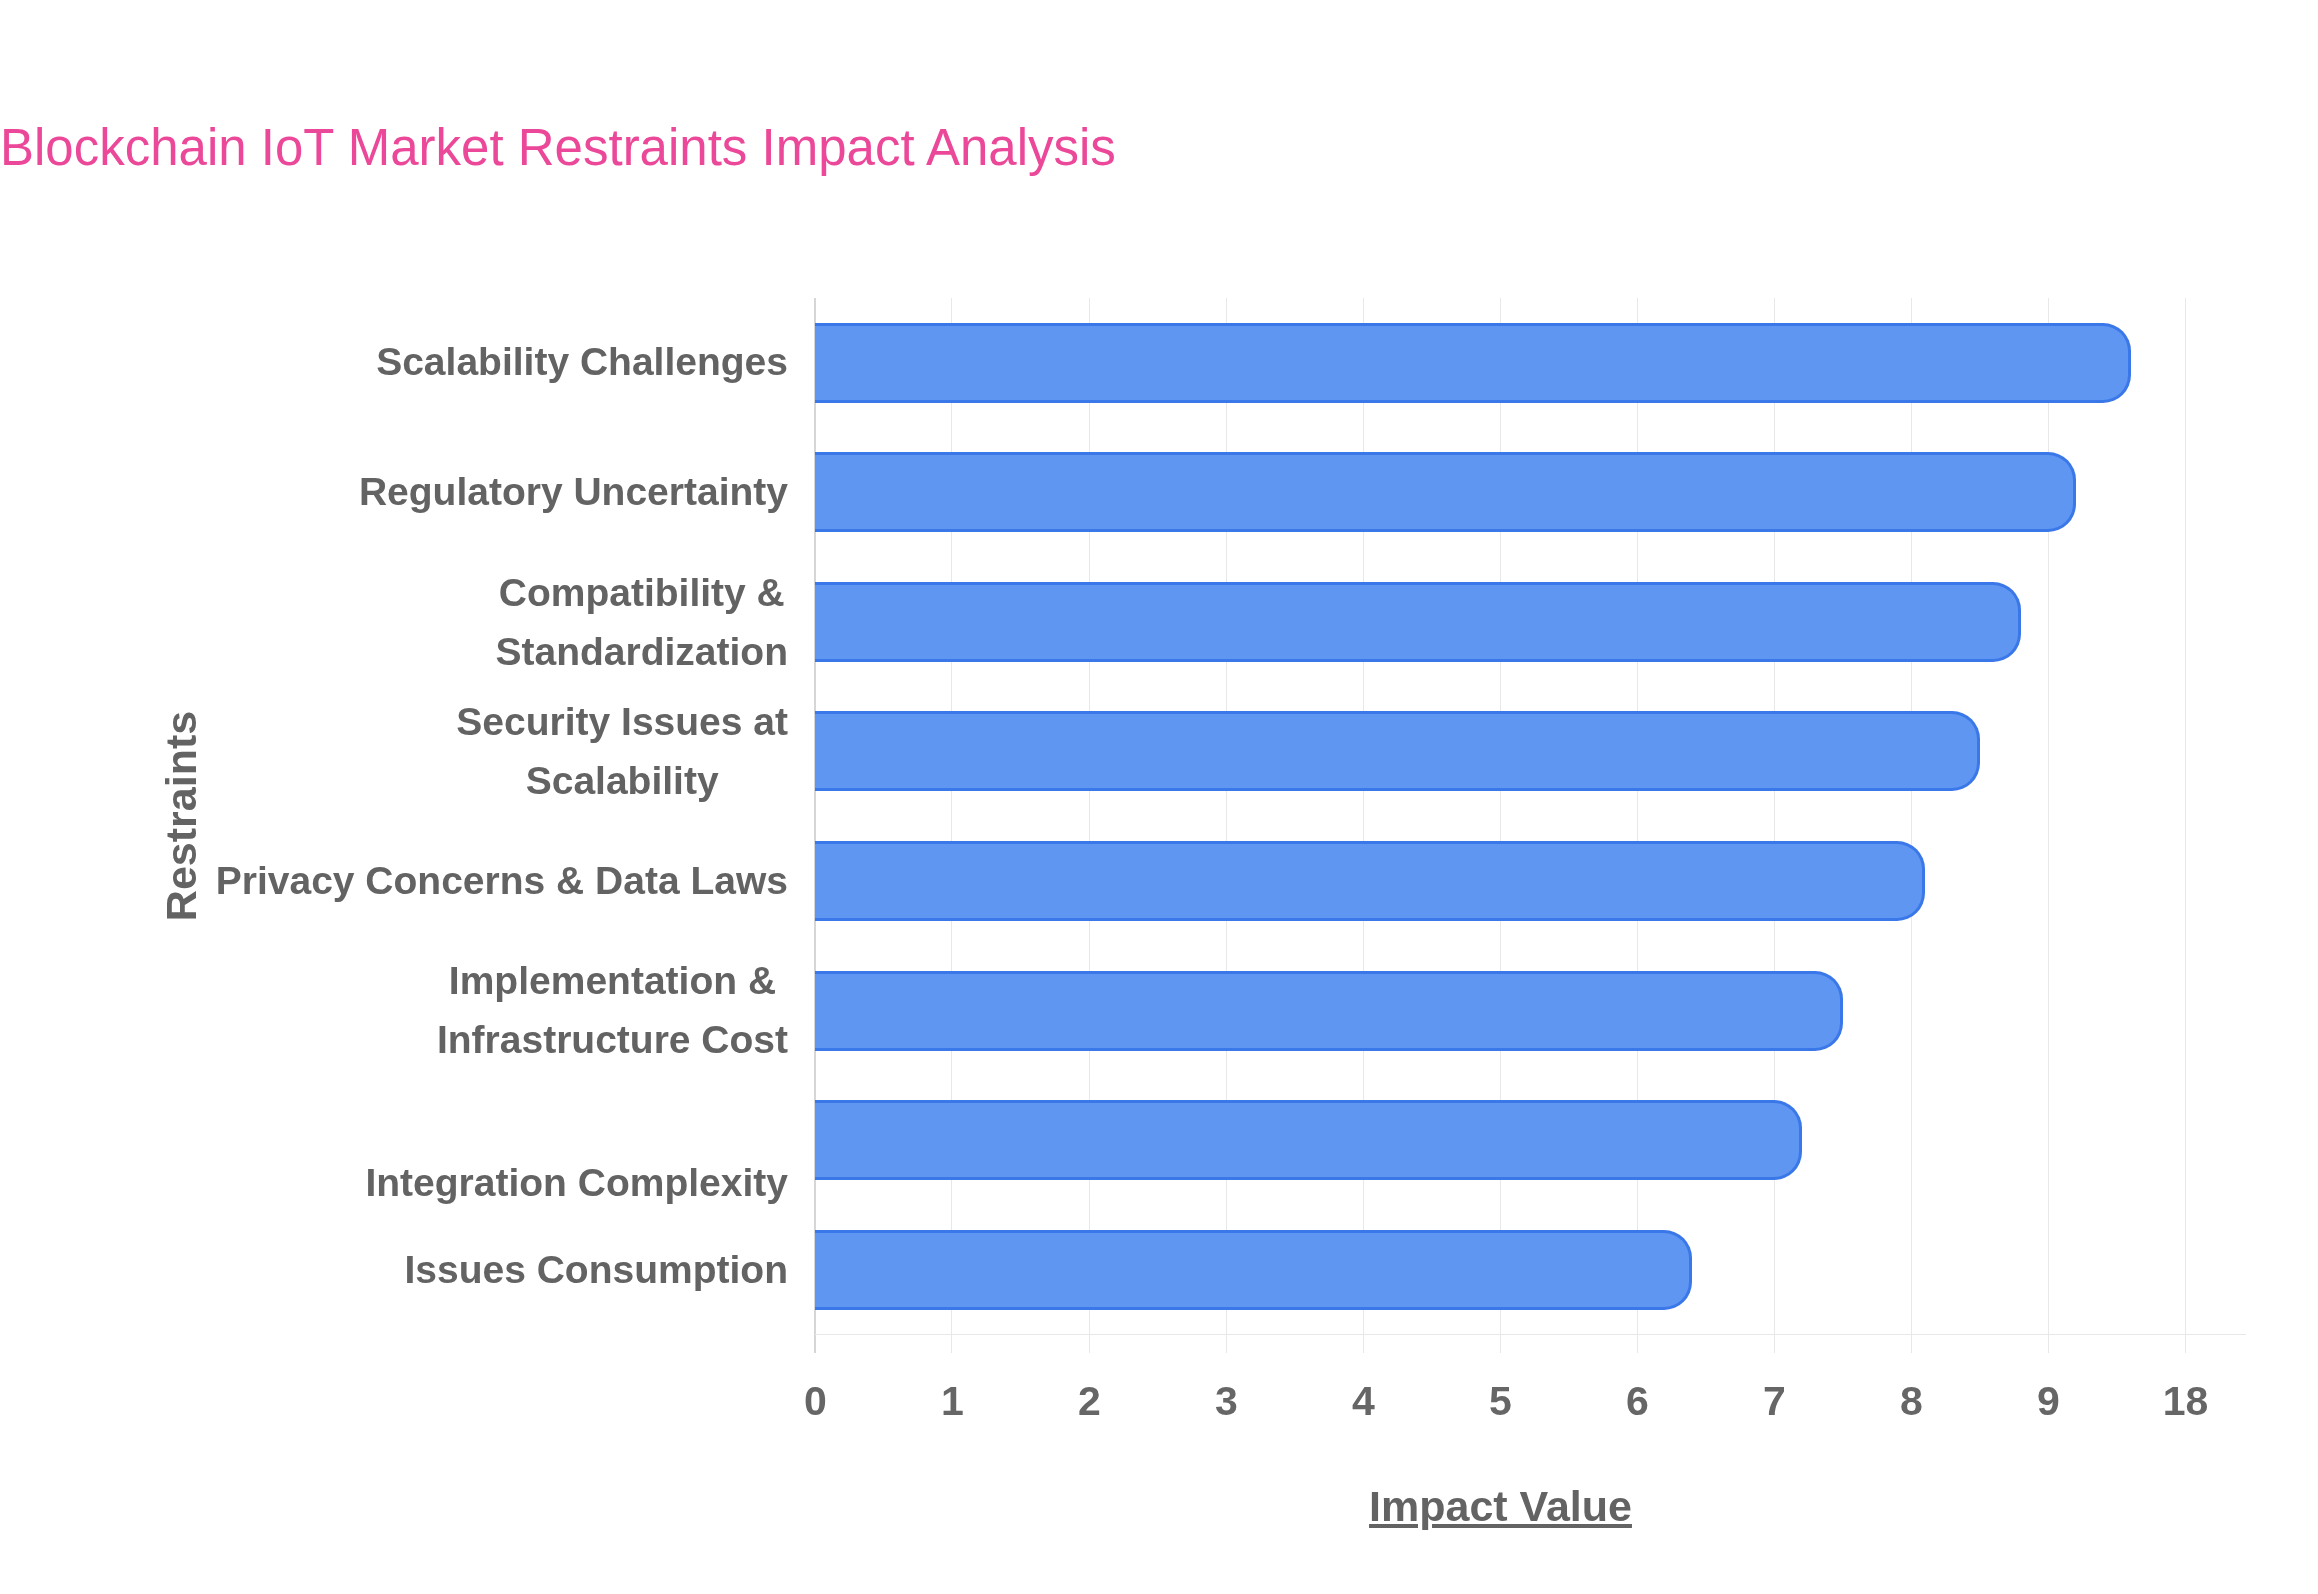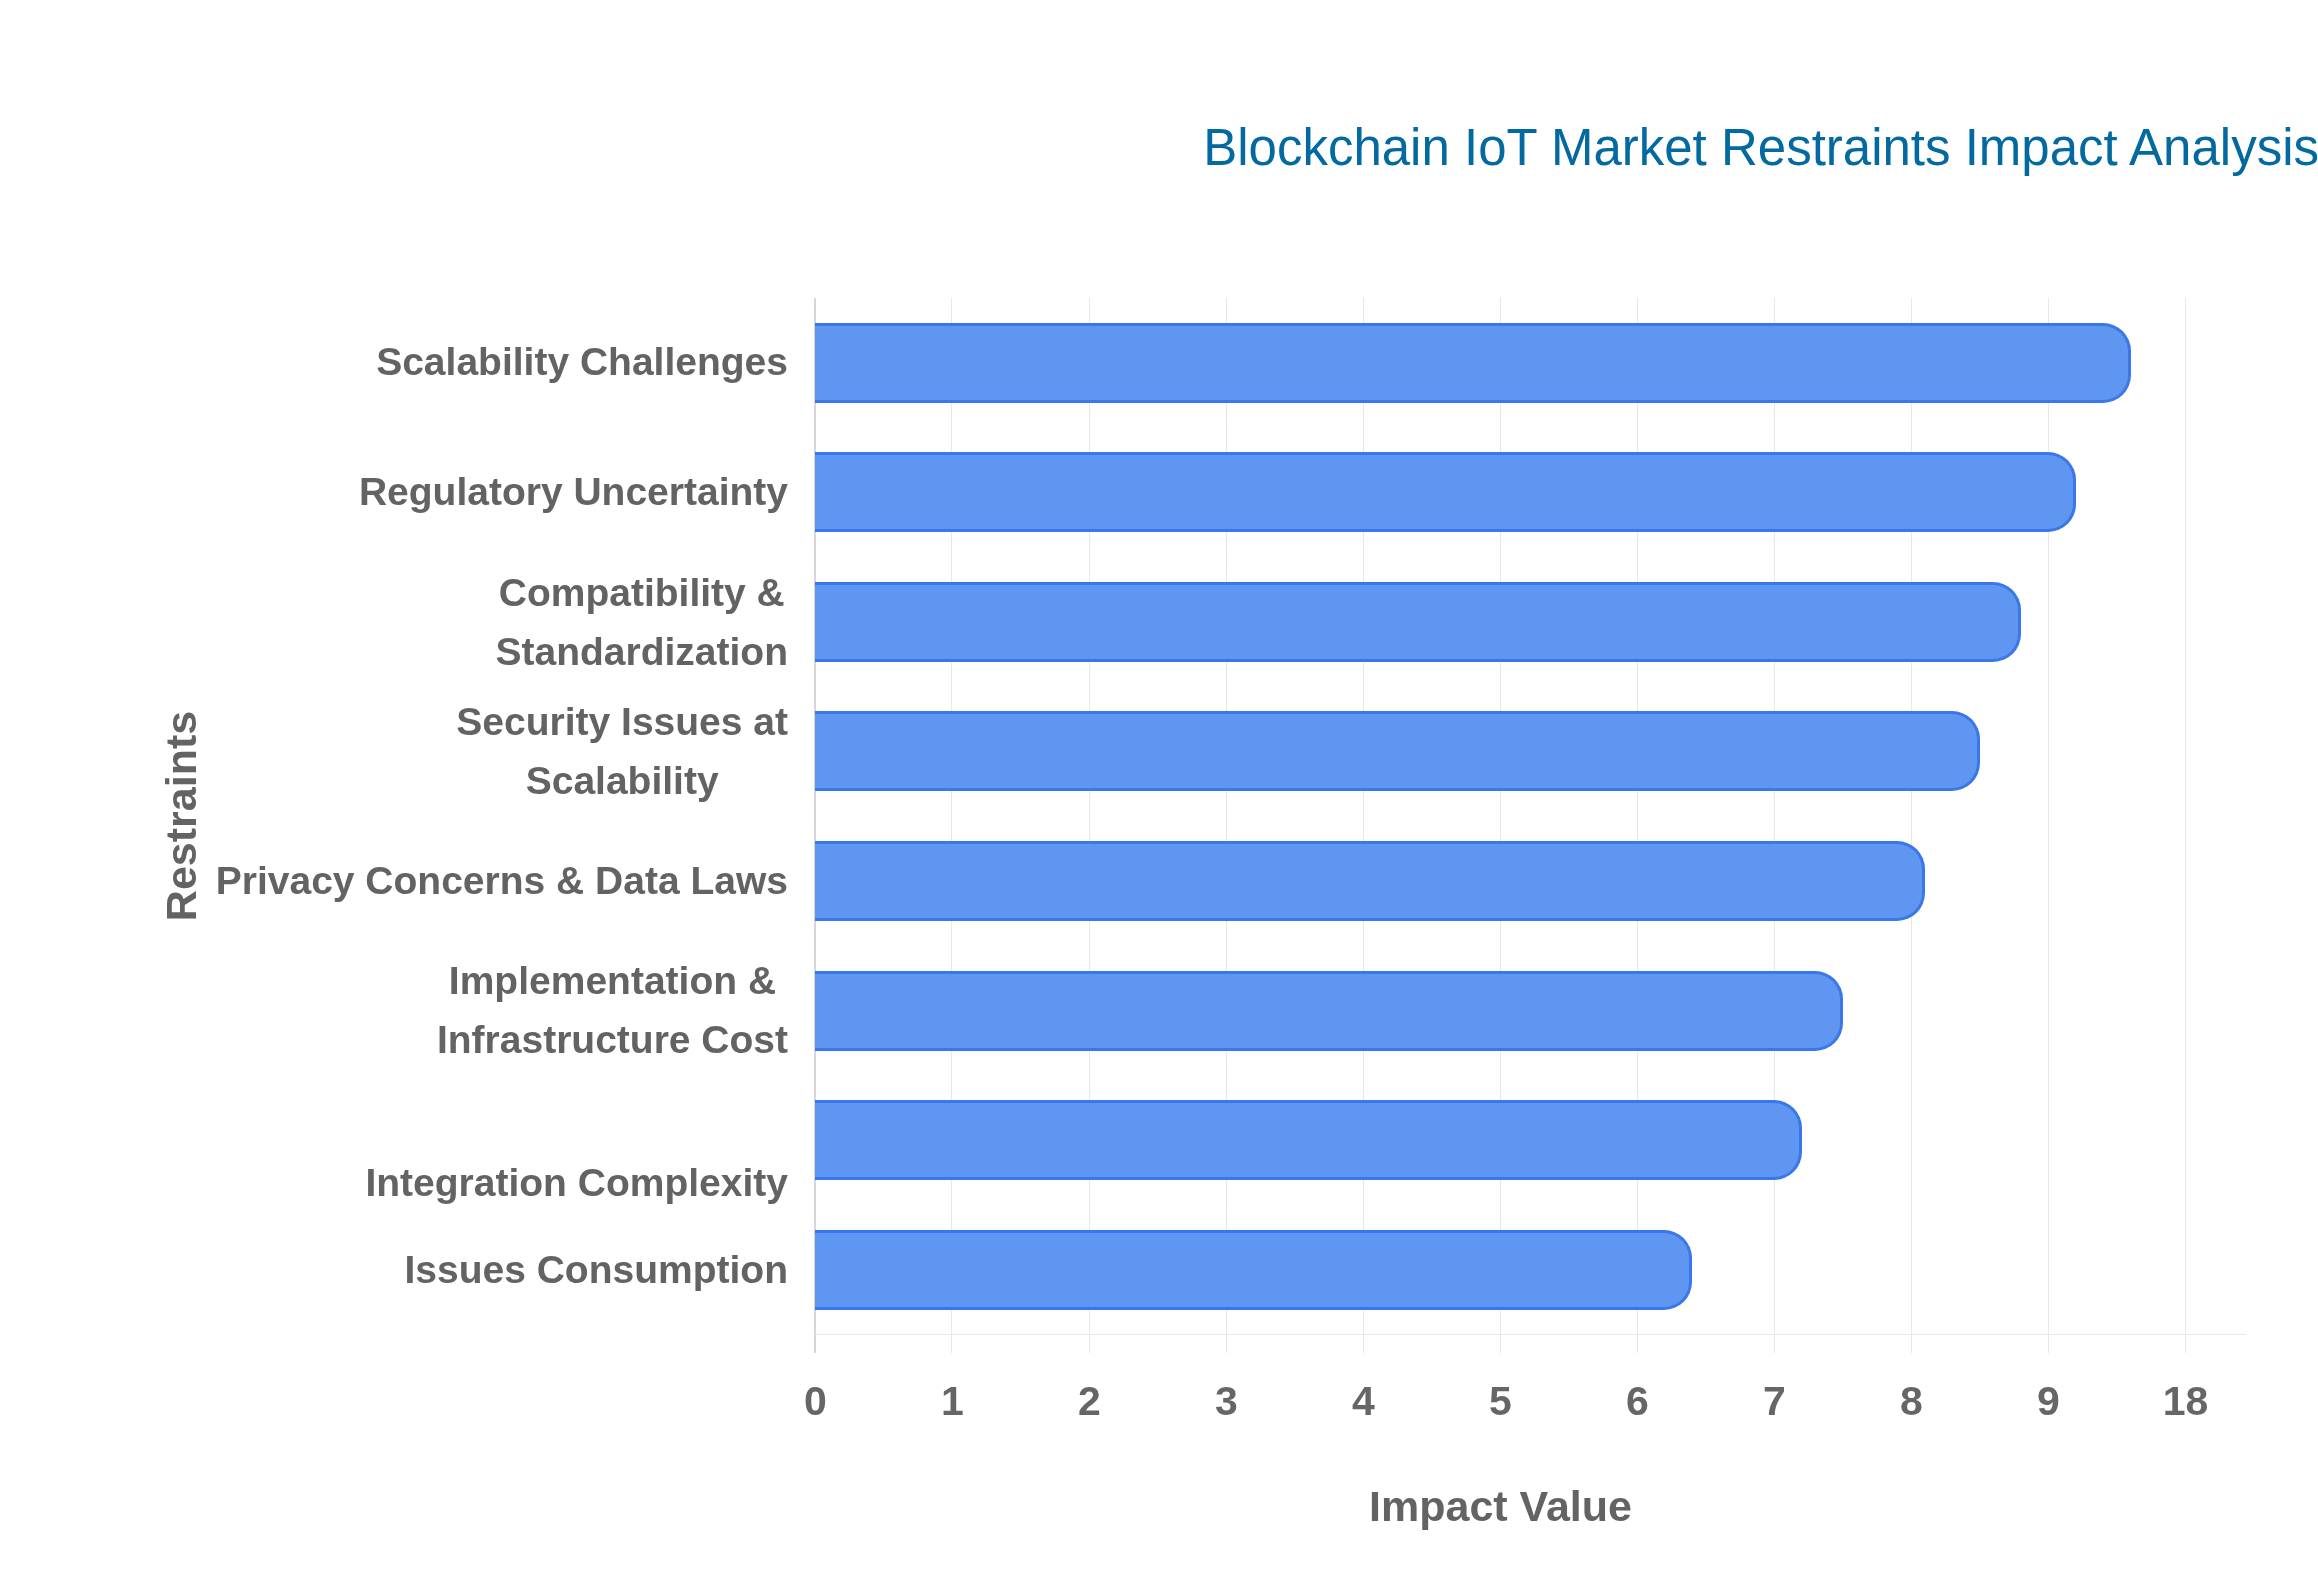--- a/index.html
+++ b/index.html
@@ -13,24 +13,24 @@
     width: 2319px;
     height: 1594px;
     background: #ffffff;
     overflow: hidden;
   }
   .chart-title {
     position: absolute;
     left: 0;
     top: 118px;
     width: 100%;
-    text-align: right;
+    text-align: left;
     font-size: 51px;
     font-weight: 400;
-    color: #0369a1;
+    color: #ec4899;
     letter-spacing: 0;
   }
   .plot-area {
     position: absolute;
     left: 815px;
     top: 298px;
     width: 1431px;
     height: 1037px;
     overflow: visible;
   }
@@ -73,20 +73,21 @@
   }
   .x-axis-title {
     position: absolute;
     left: 815px;
     width: 1371px;
     top: 1482px;
     text-align: center;
     font-size: 43px;
     font-weight: 700;
     color: #636363;
+    text-decoration: underline;
   }
   .y-axis-title {
     position: absolute;
     left: 181px;
     top: 816px;
     transform: translate(-50%, -50%) rotate(-90deg);
     white-space: nowrap;
     font-size: 43px;
     font-weight: 700;
     color: #636363;

